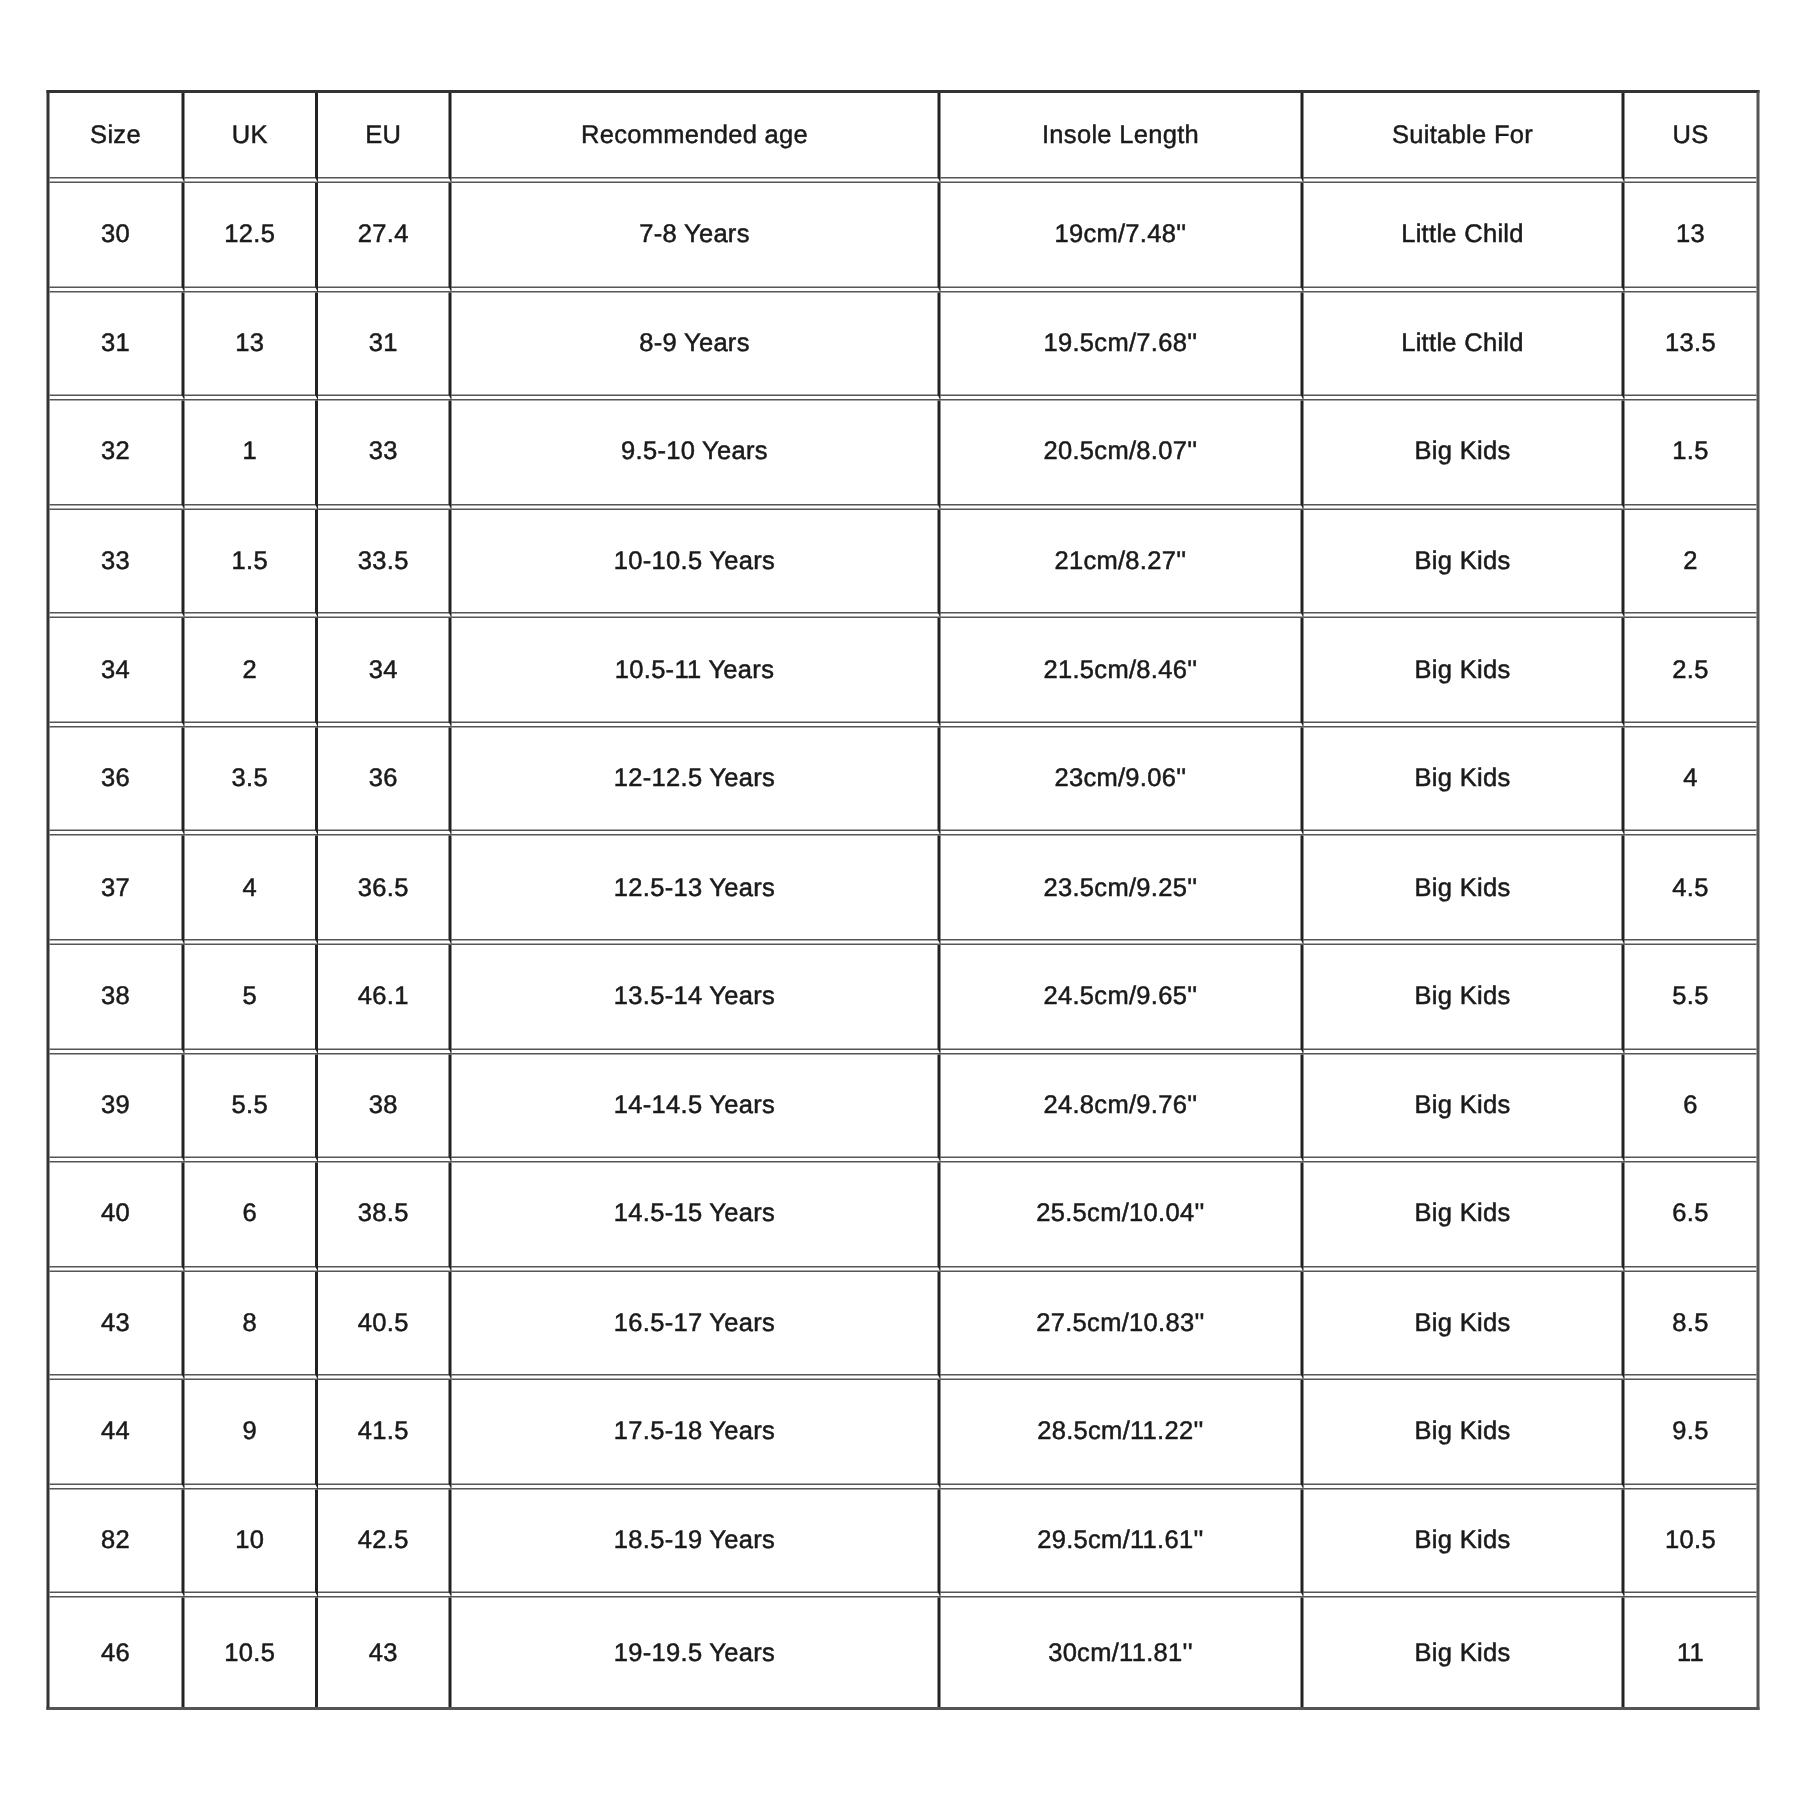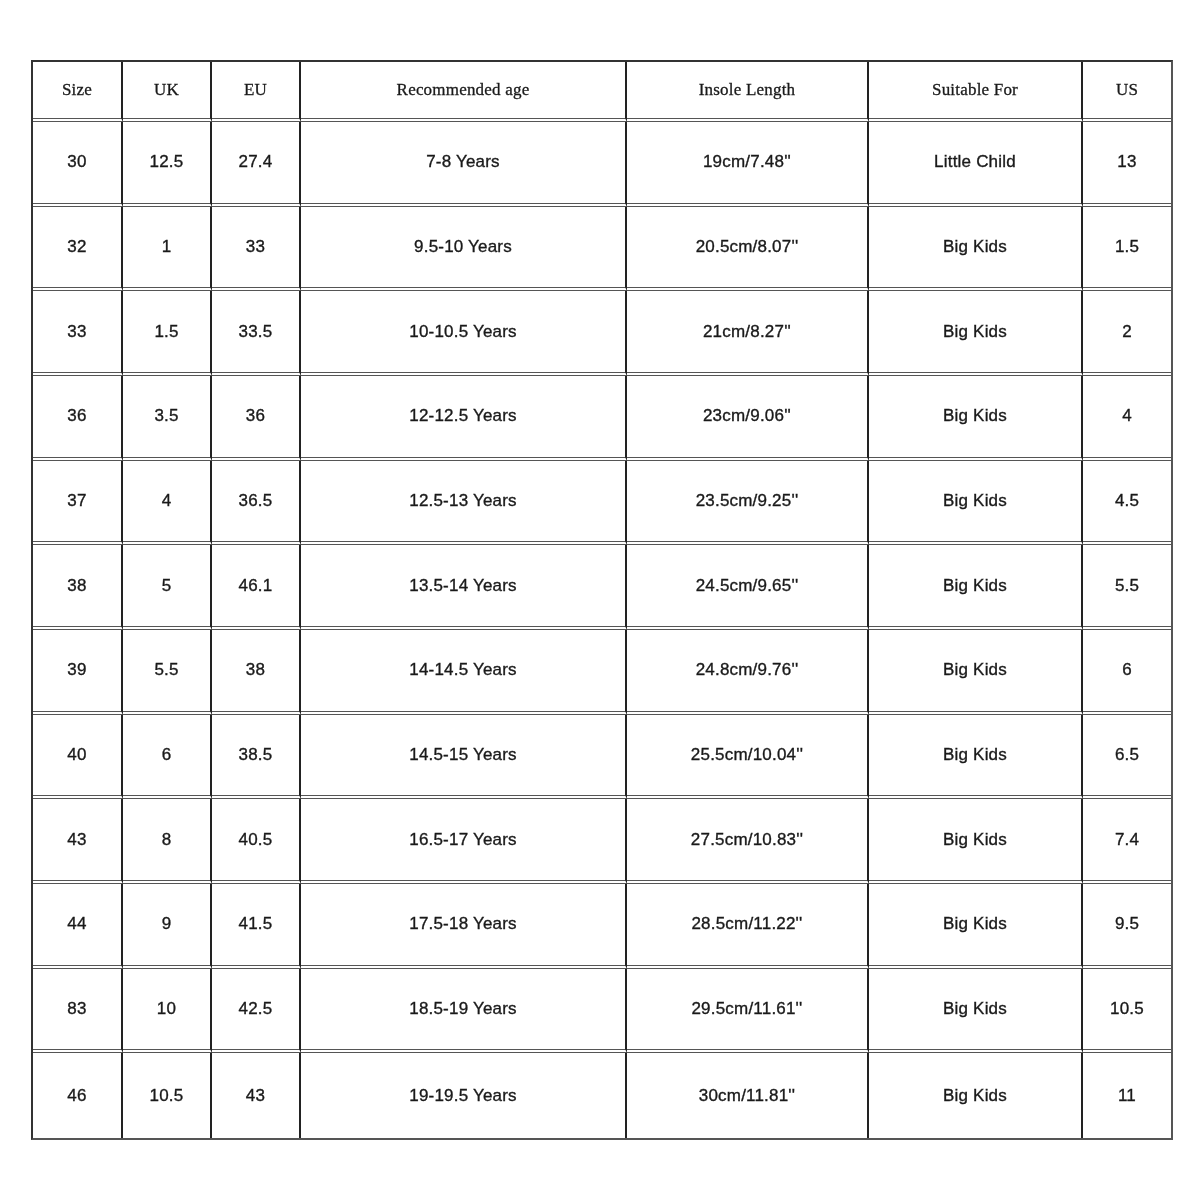--- a/index.html
+++ b/index.html
@@ -36,21 +36,20 @@
     vertical-align: middle;
     font-size: 17px;
     color: #1a1a1a;
     box-sizing: border-box;
     border-right: 2px solid #222;
     border-bottom: 4px double #555;
     letter-spacing: 0.2px;
   }
   .size-chart th {
     font-weight: normal;
-    font-family: Liberation Serif, serif;
     -webkit-text-stroke: 0.3px #1a1a1a;
   }
   .size-chart td {
     font-weight: normal;
     -webkit-text-stroke: 0.35px #1a1a1a;
   }
   .size-chart tr:last-child td {
     border-bottom: none;
   }
   .size-chart td:last-child, .size-chart th:last-child {
@@ -85,38 +84,56 @@
       <tr>
         <td>30</td>
         <td>12.5</td>
         <td>27.4</td>
         <td>7-8 Years</td>
         <td>19cm/7.48''</td>
         <td>Little Child</td>
         <td>13</td>
       </tr>
       <tr>
+        <td>31</td>
+        <td>13</td>
+        <td>31</td>
+        <td>8-9 Years</td>
+        <td>19.5cm/7.68''</td>
+        <td>Little Child</td>
+        <td>13.5</td>
+      </tr>
+      <tr>
         <td>32</td>
         <td>1</td>
         <td>33</td>
         <td>9.5-10 Years</td>
         <td>20.5cm/8.07''</td>
         <td>Big Kids</td>
         <td>1.5</td>
       </tr>
       <tr>
         <td>33</td>
         <td>1.5</td>
         <td>33.5</td>
         <td>10-10.5 Years</td>
         <td>21cm/8.27''</td>
         <td>Big Kids</td>
         <td>2</td>
       </tr>
       <tr>
+        <td>34</td>
+        <td>2</td>
+        <td>34</td>
+        <td>10.5-11 Years</td>
+        <td>21.5cm/8.46''</td>
+        <td>Big Kids</td>
+        <td>2.5</td>
+      </tr>
+      <tr>
         <td>36</td>
         <td>3.5</td>
         <td>36</td>
         <td>12-12.5 Years</td>
         <td>23cm/9.06''</td>
         <td>Big Kids</td>
         <td>4</td>
       </tr>
       <tr>
         <td>37</td>
@@ -154,33 +171,33 @@
         <td>Big Kids</td>
         <td>6.5</td>
       </tr>
       <tr>
         <td>43</td>
         <td>8</td>
         <td>40.5</td>
         <td>16.5-17 Years</td>
         <td>27.5cm/10.83''</td>
         <td>Big Kids</td>
-        <td>7.4</td>
+        <td>8.5</td>
       </tr>
       <tr>
         <td>44</td>
         <td>9</td>
         <td>41.5</td>
         <td>17.5-18 Years</td>
         <td>28.5cm/11.22''</td>
         <td>Big Kids</td>
         <td>9.5</td>
       </tr>
       <tr>
-        <td>83</td>
+        <td>82</td>
         <td>10</td>
         <td>42.5</td>
         <td>18.5-19 Years</td>
         <td>29.5cm/11.61''</td>
         <td>Big Kids</td>
         <td>10.5</td>
       </tr>
       <tr>
         <td>46</td>
         <td>10.5</td>

